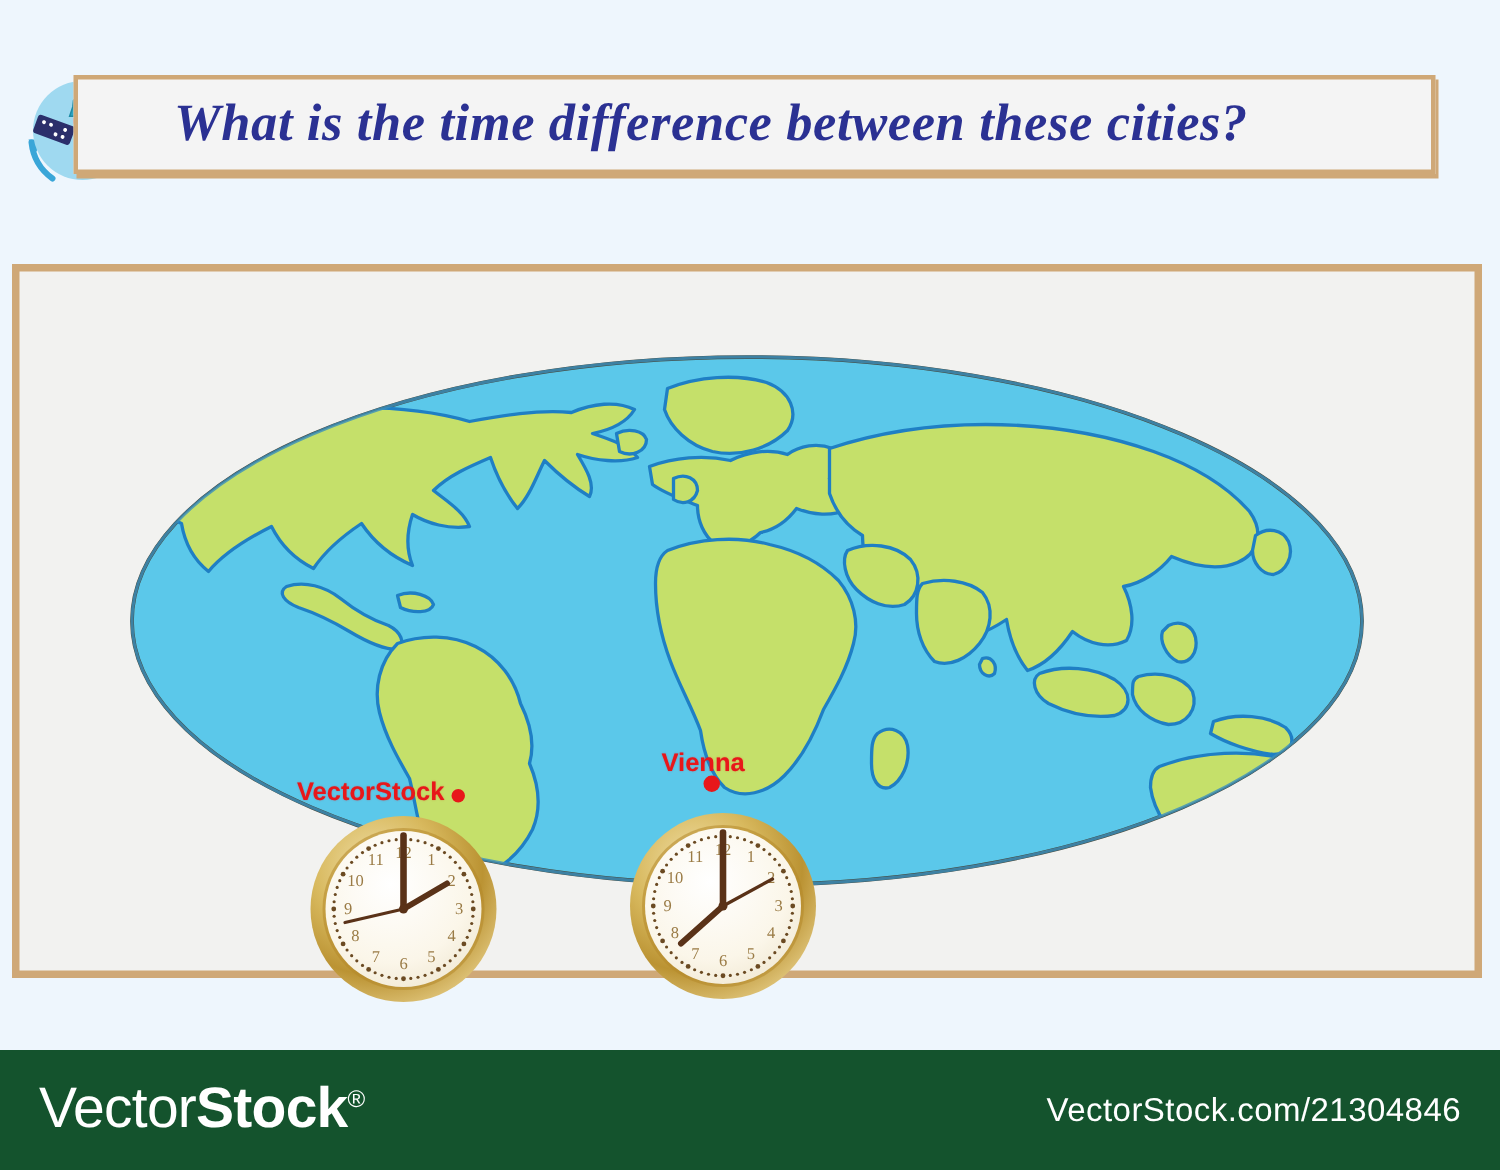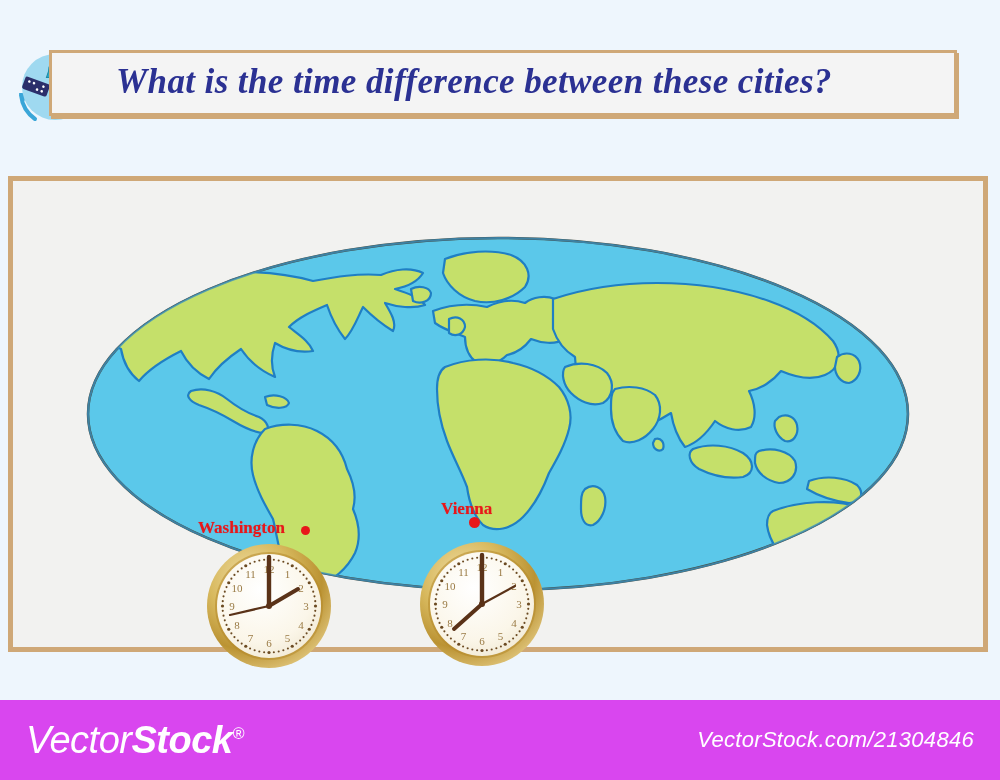--- a/index.html
+++ b/index.html
@@ -55,21 +55,21 @@
   }
   #globe-wrap {
     position: absolute;
     left: 0; top: 0;
     width: 970px; height: 466px;
   }
 
   
   .city-label {
     position: absolute;
-    font-family: Liberation Serif, serif;
+    font-family: Liberation Sans, sans-serif;
     font-weight: bold;
     font-size: 17px;
     color: #e8171a;
     white-space: nowrap;
     text-shadow: 0 0 1px rgba(232,23,26,0.5);
     text-align: right;
   }
   #label-washington { left: 185px; top: 337px; }
   #label-vienna     { left: 428px; top: 318px; }
   .city-dot {
@@ -87,22 +87,21 @@
     width: 126px; height: 126px;
   }
   #clock-washington { left: 193px; top: 362px; }
   #clock-vienna     { left: 406px; top: 360px; }
 
   
   #footer-bar {
     position: absolute;
     left: 0; top: 700px;
     width: 1000px; height: 80px;
-    background: #d946ef;
-    font-style: italic;
+    background: #14532d;
   }
   #footer-logo {
     position: absolute;
     left: 26px; top: 50%;
     transform: translateY(-50%);
     font-family: "Liberation Sans", sans-serif;
     font-size: 38px;
     color: #ffffff;
     letter-spacing: -0.5px;
     white-space: nowrap;
@@ -285,21 +284,21 @@
           <path d="M398 108 C406 104, 416 106, 418 112 C418 120, 408 124, 400 120 Z"></path>
           <path d="M436 138 C444 134, 452 138, 452 146 C450 154, 442 156, 436 152 Z"></path>
           <path d="M642 258 C648 256, 652 262, 650 268 C646 272, 640 268, 640 262 Z"></path>
           <path d="M252 216 C262 212, 274 216, 276 222 C274 228, 262 228, 254 224 Z"></path>
         </g>
 
         <ellipse cx="485" cy="233" rx="410" ry="176" fill="none" stroke="#3a8fbe" stroke-width="2" opacity="0.8"></ellipse>
       </svg>
 
       
-      <div class="city-label" id="label-washington">Washington</div>
+      <div class="city-label" id="label-washington">VectorStock</div>
       <div class="city-dot" id="dot-washington"></div>
 
       <div class="city-label" id="label-vienna">Vienna</div>
       <div class="city-dot" id="dot-vienna"></div>
 
       
       <div class="clock" id="clock-washington">
         <svg viewBox="0 0 126 126" width="126" height="126">
           <defs>
             <radialGradient id="bezelW" cx="35%" cy="28%" r="80%">

